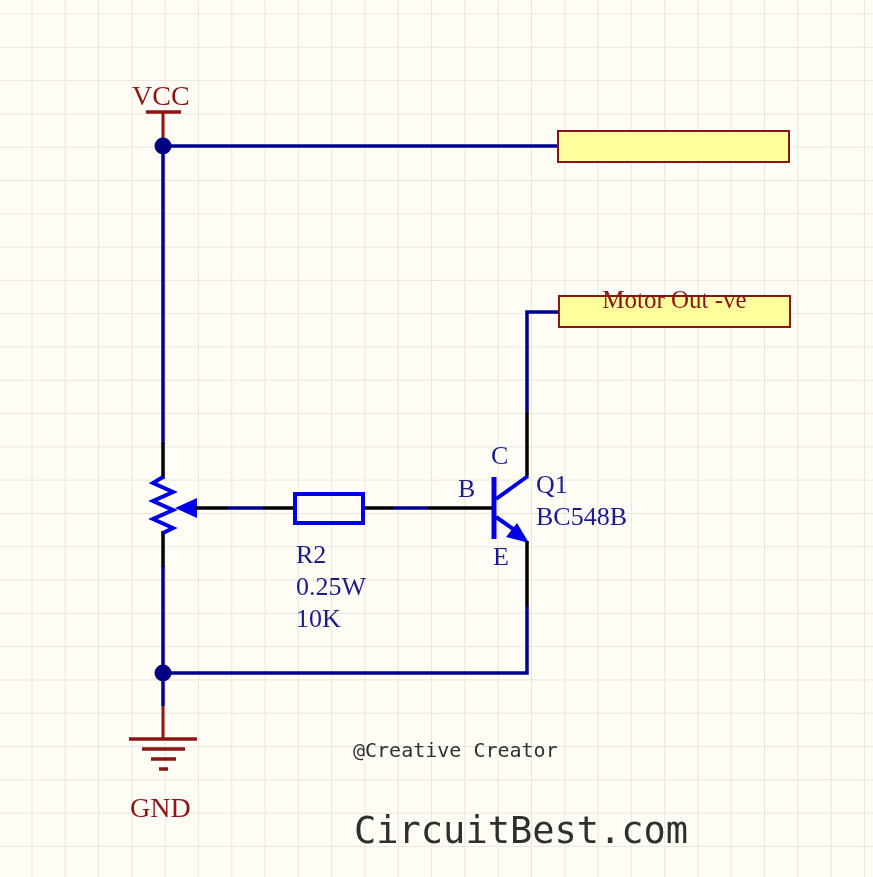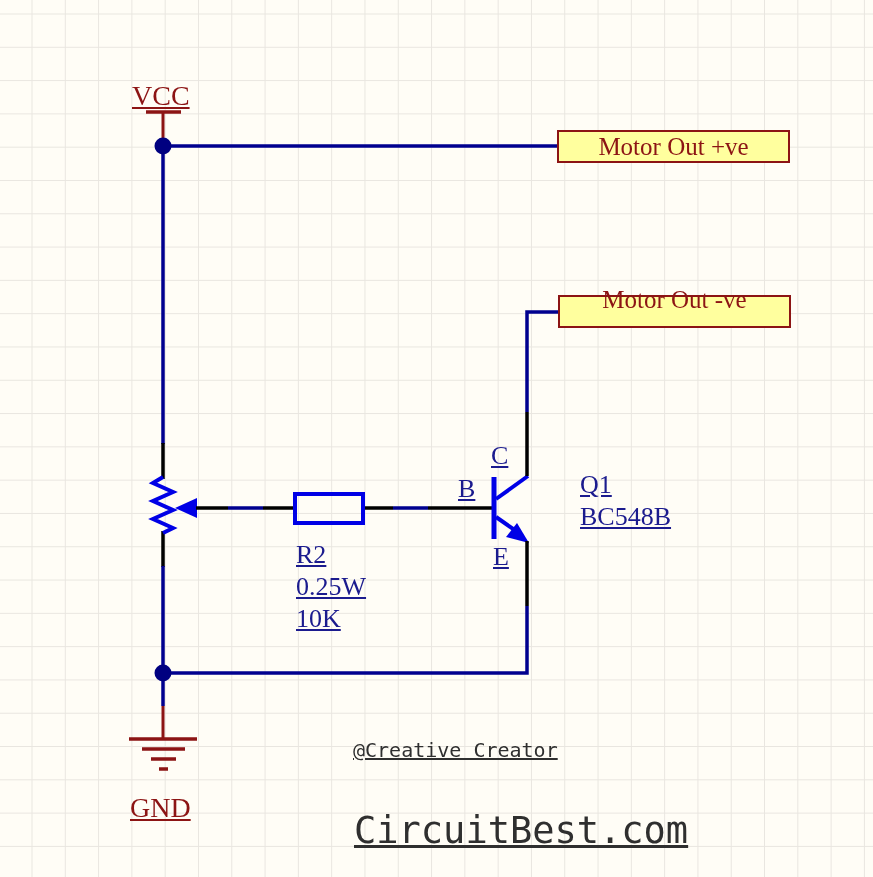--- a/index.html
+++ b/index.html
@@ -10,21 +10,21 @@
     overflow:hidden;
     background-color:#fffdf6;
     background-image:
       linear-gradient(to right, #e9e6e0 1px, transparent 1px),
       linear-gradient(to bottom, #e9e6e0 1px, transparent 1px);
     background-size:33.3px 33.3px;
     background-position:31.5px 13.5px;
     font-family:"Liberation Serif","DejaVu Serif",serif;
   }
   .svg-layer{position:absolute;left:0;top:0;}
-  .t{position:absolute;white-space:nowrap;text-decoration:underline;}
+  .t{position:absolute;white-space:nowrap;}
   .red{color:#8c1414;}
   .blue{color:#1b1b8e;}
   .serif26{font-size:26px;}
   .serif28{font-size:28px;}
   .portbox{
     position:absolute;width:231px;height:31px;
     display:flex;align-items:center;justify-content:center;
     font-size:25px;color:#8c1414;
   }
   .lbl-block{line-height:33px;font-size:26px;}
@@ -79,31 +79,30 @@
     <line x1="163" y1="706" x2="163" y2="739" stroke="#8c1414" stroke-width="3"></line>
     <path d="M129 739H197M142 749H185M151 759H176M159 769H168" stroke="#8c1414" stroke-width="3.5" fill="none"></path>
 
     <rect x="558" y="131" width="231" height="31" fill="#ffff9e" stroke="#8c1414" stroke-width="2"></rect>
     <rect x="559" y="296" width="231" height="31" fill="#ffff9e" stroke="#8c1414" stroke-width="2"></rect>
   </svg>
 
   <div class="t red serif28" style="left:132px;top:80px;">VCC</div>
   <div class="t red serif28" style="left:130px;top:792px;">GND</div>
 
-  <div class="portbox" style="left:558px;top:131px;">Motor Out +ve</div>
   <div class="portbox" style="left:559px;top:284px;">Motor Out -ve</div>
 
 
   <div class="t blue lbl-block2" style="left:296px;top:539px;">
     <div>R2</div>
     <div>0.25W</div>
     <div>10K</div>
   </div>
 
-  <div class="t blue lbl-block2" style="left:536px;top:469px;margin-left:44px;">
+  <div class="t blue lbl-block2" style="left:536px;top:469px;">
     <div>Q1</div>
     <div>BC548B</div>
   </div>
   <div class="t blue serif26" style="left:491px;top:441px;">C</div>
   <div class="t blue serif26" style="left:458px;top:474px;">B</div>
   <div class="t blue serif26" style="left:493px;top:542px;">E</div>
 
   <div class="t mono" style="left:353px;top:738px;font-size:20px;">@Creative Creator</div>
   <div class="t mono" style="left:354px;top:768px;font-size:37px;margin-top:41px;">CircuitBest.com</div>
 

